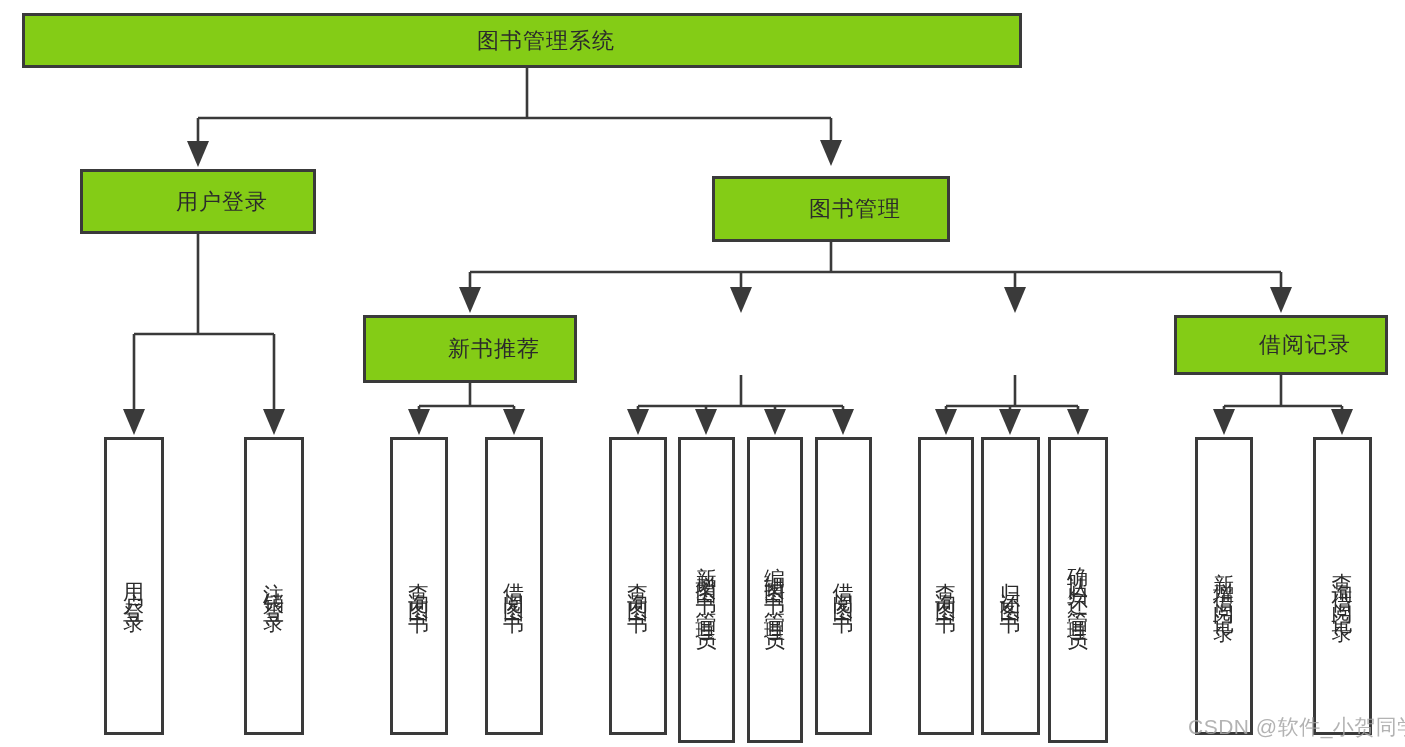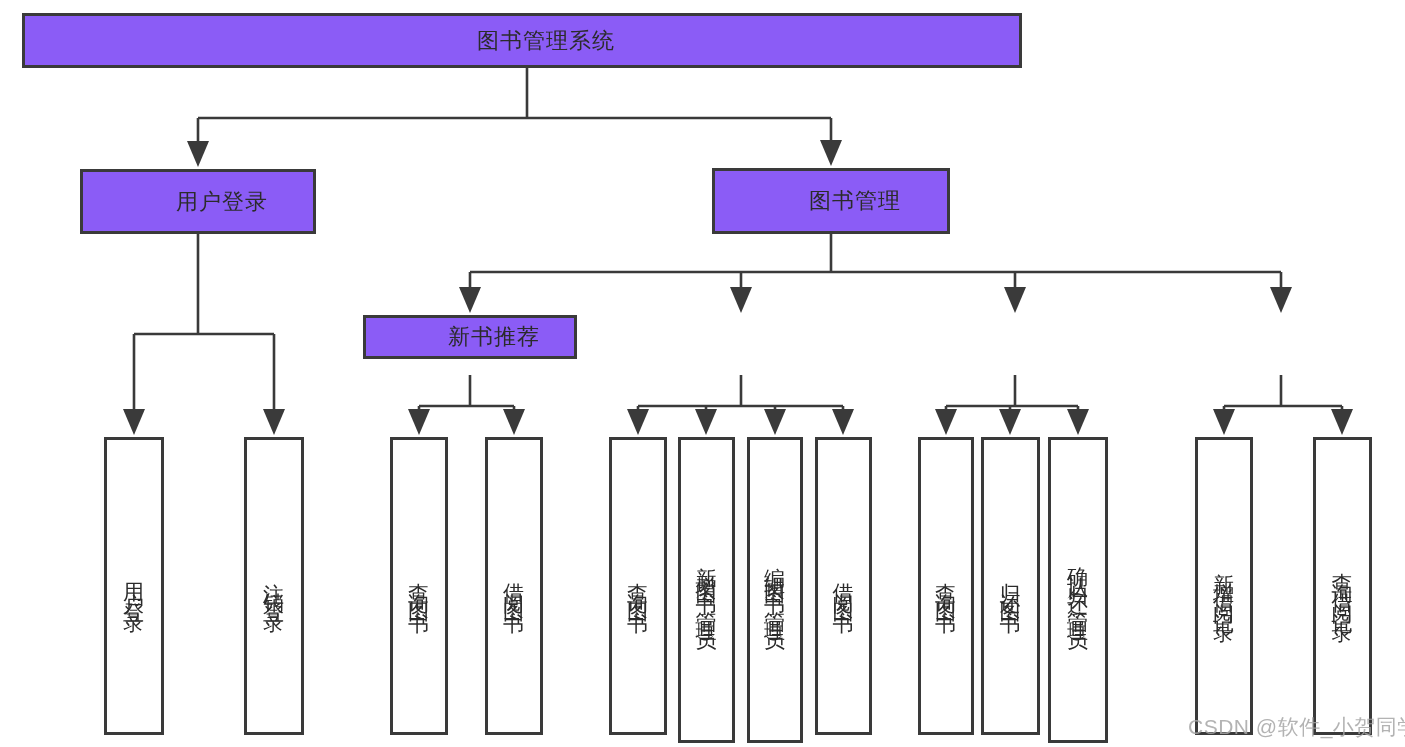--- a/index.html
+++ b/index.html
@@ -28,21 +28,21 @@
     stroke-width: 2.6;
   }
   svg.connectors polygon {
     fill: #3a3a3a;
     stroke: none;
   }
   .node {
     position: absolute;
     box-sizing: border-box;
     border: 3px solid #3a3a3a;
-    background: #8b5cf6;
+    background: #84cc16;
     display: flex;
     align-items: center;
     justify-content: center;
     font-size: 22px;
     letter-spacing: 1px;
     z-index: 2;
     color: #2b2b2b;
     padding-left: 48px;
   }
   .vnode {
@@ -115,23 +115,24 @@
     <polygon points="1067,409 1089,409 1078,435"></polygon>
 
     <path d="M1281 375 V406 M1224 406 H1342 M1224 406 V413 M1342 406 V413"></path>
     <polygon points="1213,409 1235,409 1224,435"></polygon>
     <polygon points="1331,409 1353,409 1342,435"></polygon>
   </svg>
 
   <div class="node" style="left:22px; top:13px; width:1000px; height:55px;">图书管理系统</div>
 
   <div class="node" style="left:80px; top:169px; width:236px; height:65px;">用户登录</div>
-  <div class="node" style="left:712px; top:168px; width:238px; height:66px;">图书管理</div>
+  <div class="node" style="left:712px; top:176px; width:238px; height:66px;">图书管理</div>
 
-  <div class="node" style="left:363px; top:315px; width:214px; height:44px;">新书推荐</div>
+  <div class="node" style="left:363px; top:315px; width:214px; height:68px;">新书推荐</div>
+  <div class="node" style="left:1174px; top:315px; width:214px; height:60px;">借阅记录</div>
 
   <div class="vnode" style="left:104px; top:437px; width:60px; height:298px;">
     <span>用户登录</span>
   </div>
   <div class="vnode" style="left:244px; top:437px; width:60px; height:298px;">
     <span>注销登录</span>
   </div>
 
   <div class="vnode" style="left:390px; top:437px; width:58px; height:298px;">
     <span>查询图书</span>

